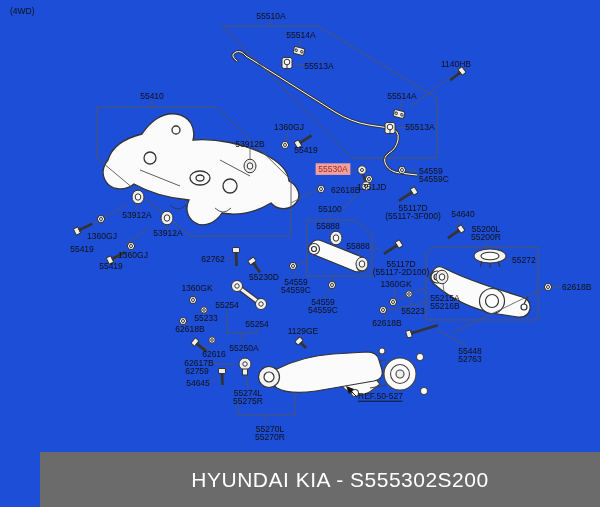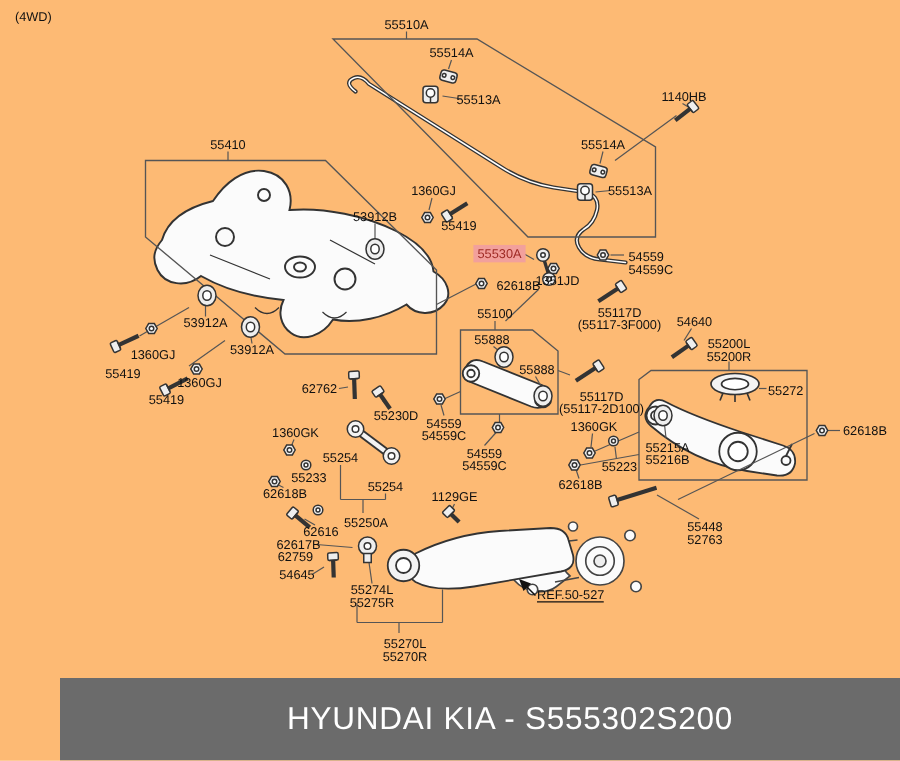--- a/index.html
+++ b/index.html
@@ -1,16 +1,16 @@
 <!DOCTYPE html>
 <html><head>
 <meta charset="utf-8">
 <style>
   html,body{margin:0;padding:0;}
-  .page{position:relative;width:600px;height:507px;background:#fdba74;overflow:hidden;
+  .page{position:relative;width:600px;height:507px;background:#1d4ed8;overflow:hidden;
         font-family:"Liberation Sans",sans-serif;text-align:right;}
   .diagram{position:absolute;left:0;top:0;}
   .footer{position:absolute;left:0;top:452px;width:600px;height:55px;
           display:flex;align-items:center;justify-content:center;gap:38px;
           font-size:21px;letter-spacing:0.5px;font-weight:400;margin-left:40px;}
   svg text{font-family:"Liberation Sans",sans-serif;}
 </style>
 </head>
 <body>
 

